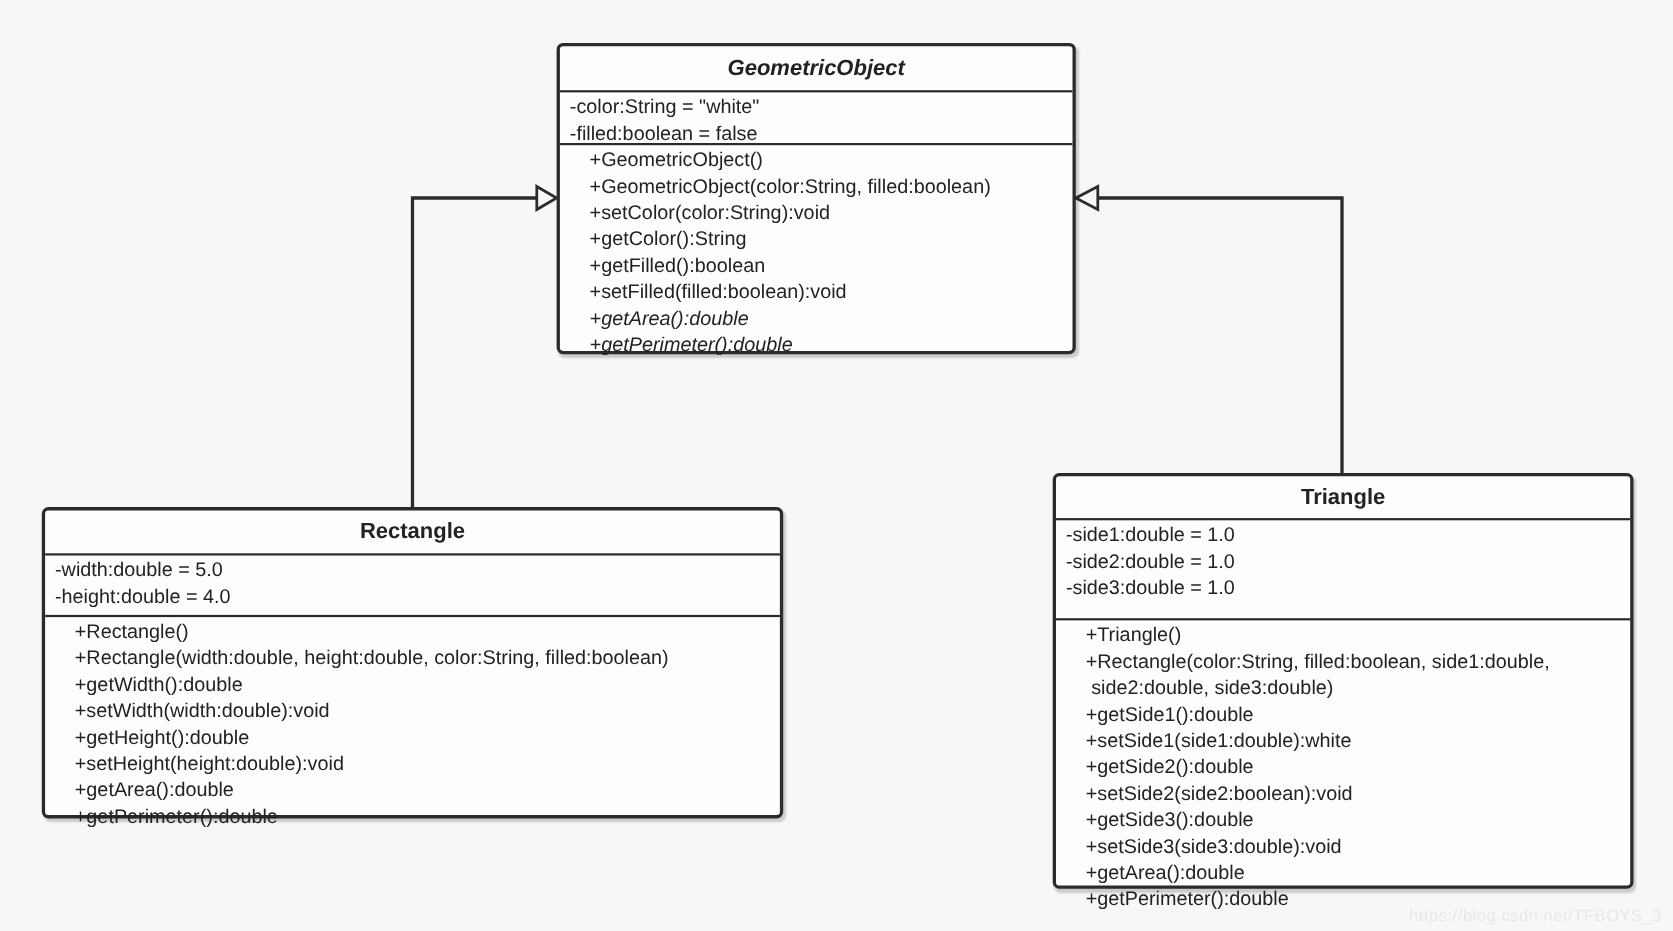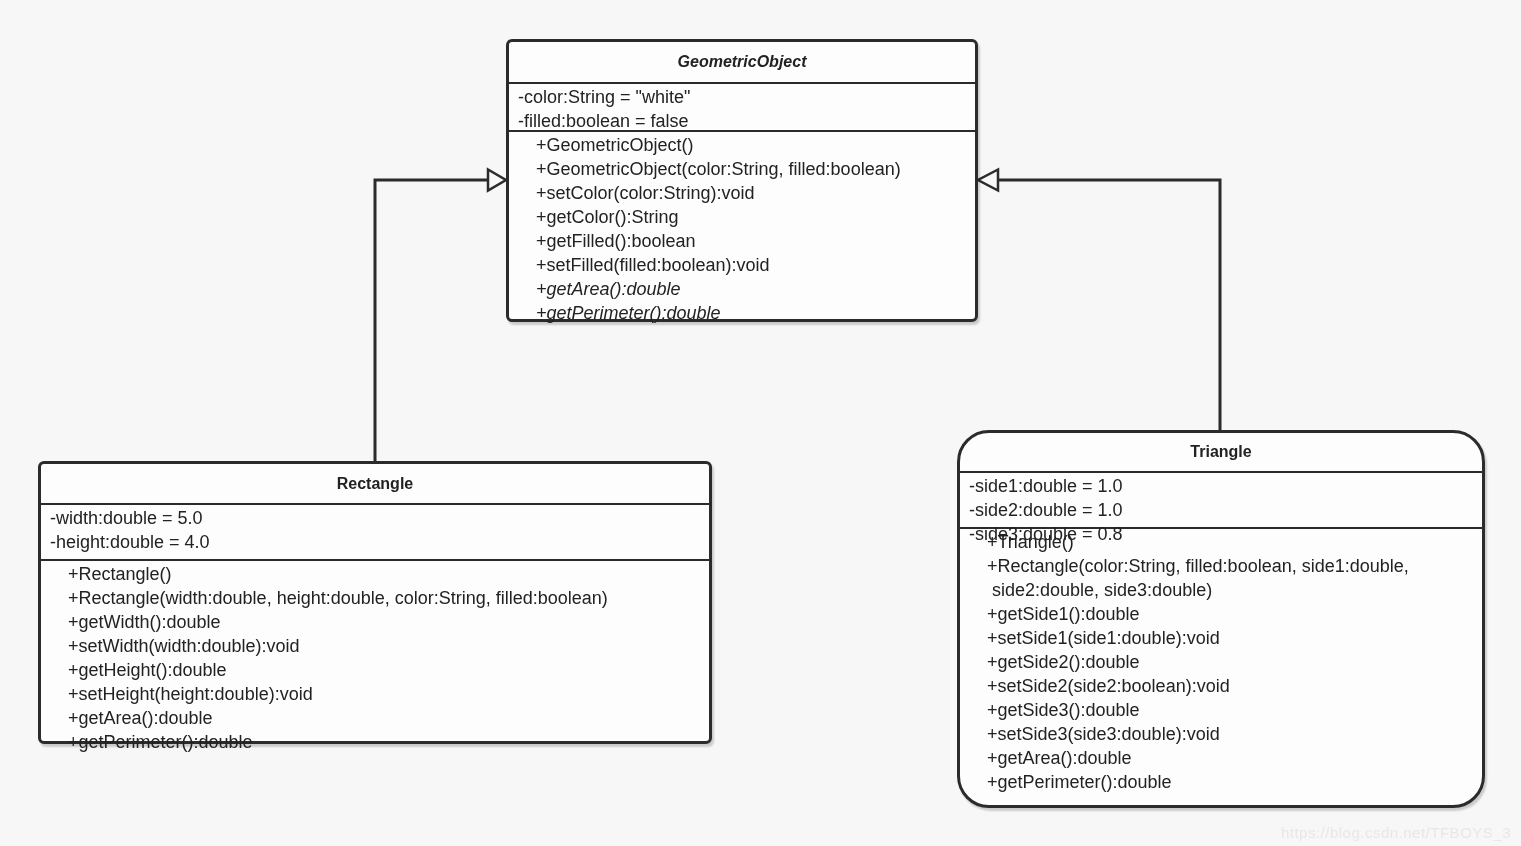--- a/index.html
+++ b/index.html
@@ -32,21 +32,21 @@
     border-radius: 6px;
     box-shadow: 2px 3px 2px rgba(0,0,0,0.18);
     color: #222;
   }
   .uml-title {
     flex: none;
     box-sizing: border-box;
     display: flex;
     align-items: center;
     justify-content: center;
-    font-size: 16px;
+    font-size: 20px;
     font-weight: bold;
     border-bottom: 2px solid #2b2b2b;
     overflow: visible;
   }
   .uml-title.abstract-title { font-style: italic; }
   .uml-attrs {
     flex: none;
     box-sizing: border-box;
     padding: 1px 9px 0 9px;
     border-bottom: 2px solid #2b2b2b;
@@ -121,33 +121,33 @@
       <div class="line">+Rectangle(width:double, height:double, color:String, filled:boolean)</div>
       <div class="line">+getWidth():double</div>
       <div class="line">+setWidth(width:double):void</div>
       <div class="line">+getHeight():double</div>
       <div class="line">+setHeight(height:double):void</div>
       <div class="line">+getArea():double</div>
       <div class="line">+getPerimeter():double</div>
     </div>
   </div>
 
-  <div class="uml-class" style="left:957px; top:430px; width:528px; height:378px;border-radius:32px;">
+  <div class="uml-class" style="left:957px; top:430px; width:528px; height:378px;">
     <div class="uml-title" style="height:40px">Triangle</div>
-    <div class="uml-attrs" style="height:56px">
+    <div class="uml-attrs" style="height:91px">
       <div class="line">-side1:double = 1.0</div>
       <div class="line">-side2:double = 1.0</div>
-      <div class="line">-side3:double = 0.8</div>
+      <div class="line">-side3:double = 1.0</div>
     </div>
     <div class="uml-methods">
       <div class="line">+Triangle()</div>
       <div class="line">+Rectangle(color:String, filled:boolean, side1:double,</div>
       <div class="line"> side2:double, side3:double)</div>
       <div class="line">+getSide1():double</div>
-      <div class="line">+setSide1(side1:double):void</div>
+      <div class="line">+setSide1(side1:double):white</div>
       <div class="line">+getSide2():double</div>
       <div class="line">+setSide2(side2:boolean):void</div>
       <div class="line">+getSide3():double</div>
       <div class="line">+setSide3(side3:double):void</div>
       <div class="line">+getArea():double</div>
       <div class="line">+getPerimeter():double</div>
     </div>
   </div>
 
   <div id="watermark">https://blog.csdn.net/TFBOYS_3</div>

